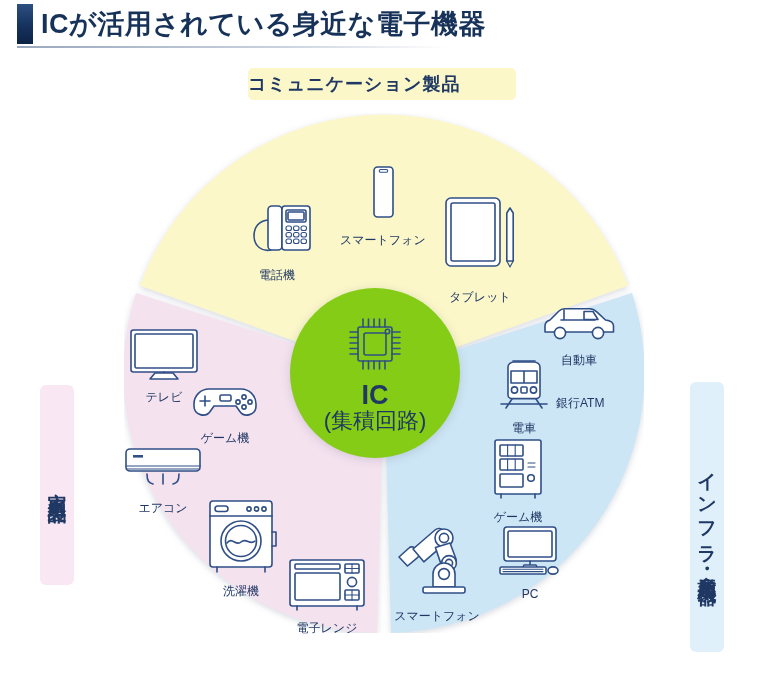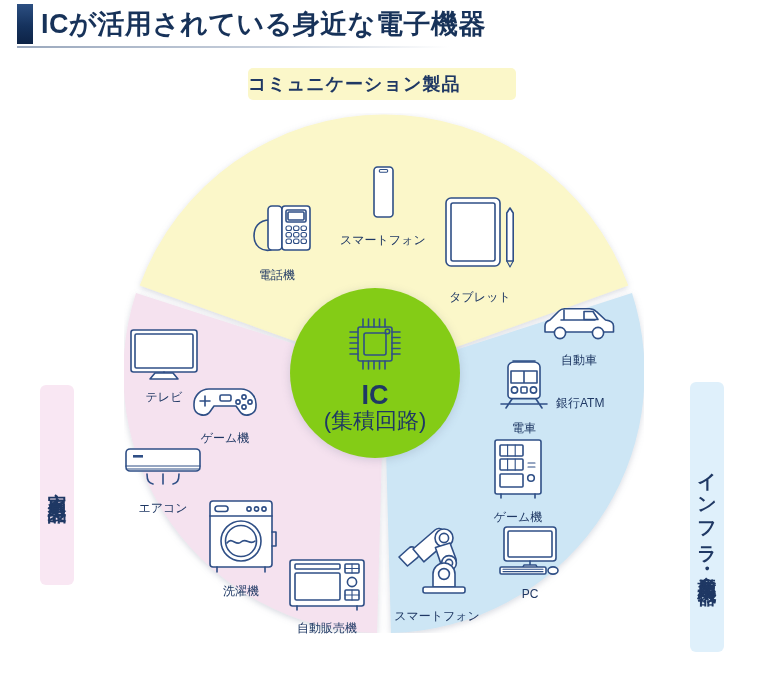--- a/index.html
+++ b/index.html
@@ -368,21 +368,21 @@
       <rect class="ln-nf" x="8" y="7" width="45" height="5" rx="1"></rect>
       <rect class="ln-nf" x="8" y="16" width="45" height="27" rx="1.5"></rect>
       <rect class="ln-nf" x="58" y="7" width="14" height="9" rx="1"></rect>
       <path class="ln-thin" d="M65 7 v9 M58 11.5 h14"></path>
       <circle class="ln-nf" cx="65" cy="25" r="4.6"></circle>
       <rect class="ln-nf" x="58" y="33" width="14" height="10" rx="1"></rect>
       <path class="ln-thin" d="M65 33 v10 M58 38 h14"></path>
       <path class="ln-nf" d="M10 49 v4 M70 49 v4"></path>
     </svg>
   </span>
-  <span class="dev-label">自動販売機</span>
+  <span class="dev-label">電子レンジ</span>
 </div>
 
 <div class="device" style="left:540px; top:303px;justify-content:flex-end;">
   <span class="dev-icon">
     <svg width="78" height="40" viewBox="0 0 78 40">
       <path class="ln" d="M5 29 v-6 c0 -3 2 -5 5 -6 l9 -9 c1.5 -1.6 3 -2.3 5.5 -2.3 h25 c3 0 5 1 7 3 l9 8.3 c5 0.6 8 2.4 8 6 v6 z"></path>
       <path class="ln-nf" d="M24 7 v10 M21 17 h34"></path>
       <path class="ln-nf" d="M44 8.5 h9 l5 8 h-14 z"></path>
       <circle class="ln" cx="20" cy="30" r="5.6"></circle>
       <circle class="ln" cx="58" cy="30" r="5.6"></circle>

